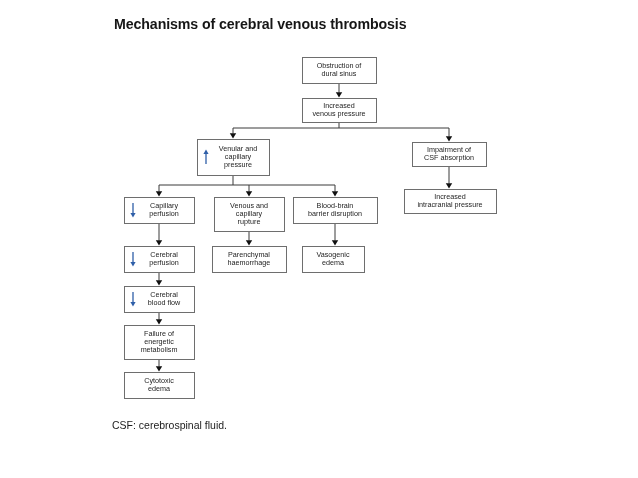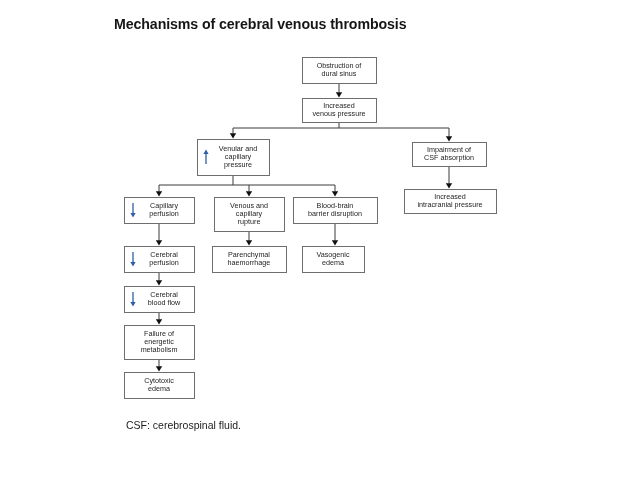--- a/index.html
+++ b/index.html
@@ -32,21 +32,20 @@
     color: #161616;
     white-space: nowrap;
   }
   #footnote {
     position: absolute;
     left: 112px;
     top: 419px;
     font-size: 10.5px;
     color: #1c1c1c;
     white-space: nowrap;
-    margin-left: 14px;
   }
   #flow {
     position: absolute;
     left: 0;
     top: 0;
     width: 638px;
     height: 478px;
   }
   .node-rect {
     fill: #ffffff;

